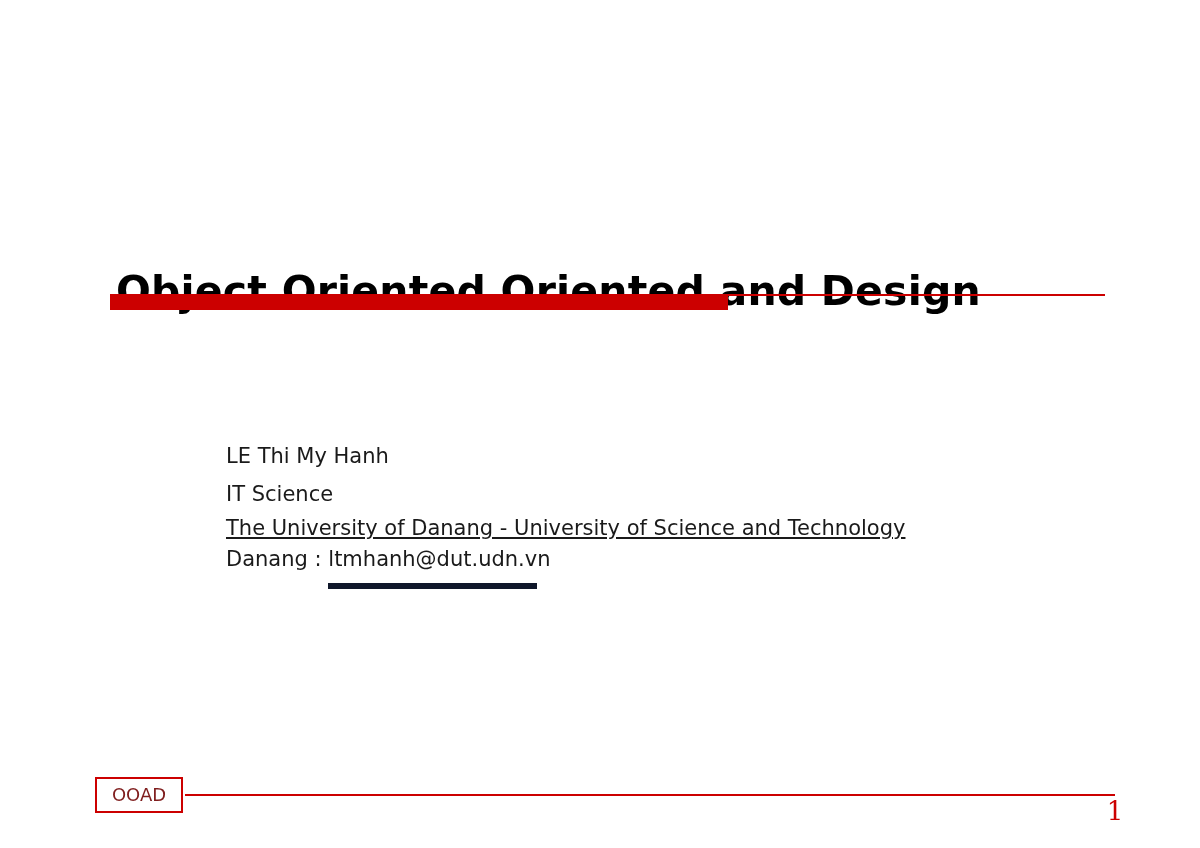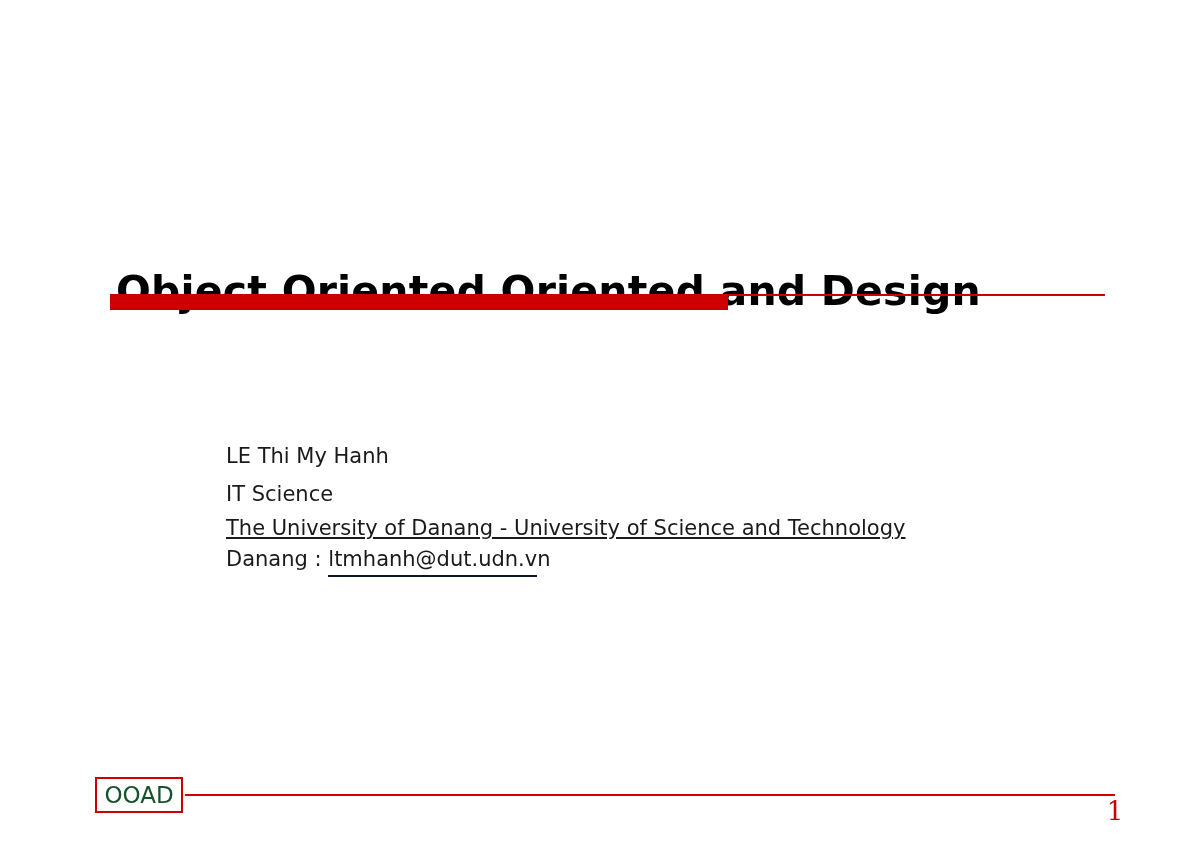--- a/index.html
+++ b/index.html
@@ -67,22 +67,22 @@
     white-space: nowrap;
   }
   .line-1 { line-height: 38px; }
   .line-2 { line-height: 38px; }
   .line-3 { line-height: 31px; text-decoration: underline; }
   .line-4 { line-height: 31px; }
 
   .email-link {
     color: #1a1a1a;
     text-decoration: none;
-    border-bottom: 2px solid #0f172a;
-    padding-bottom: 4px;
+    border-bottom: 6px solid #0f172a;
+    padding-bottom: 12px;
   }
   .email-tail {
     color: #1a1a1a;
   }
 
   
   #footer-rule {
     position: absolute;
     left: 185px;
     top: 794px;
@@ -98,22 +98,22 @@
     height: 36px;
     border: 2px solid #CC0000;
     background: #ffffff;
     box-sizing: border-box;
     display: flex;
     align-items: center;
     justify-content: center;
   }
   #ooad-badge-label {
     font-family: "DejaVu Sans", sans-serif;
-    font-size: 23px;
-    color: #14532d;
+    font-size: 18px;
+    color: #7f1d1d;
     letter-spacing: 0px;
     line-height: 1;
   }
   #page-number {
     position: absolute;
     left: 1095px;
     top: 798px;
     width: 40px;
     text-align: center;
     font-family: "DejaVu Serif", serif;

